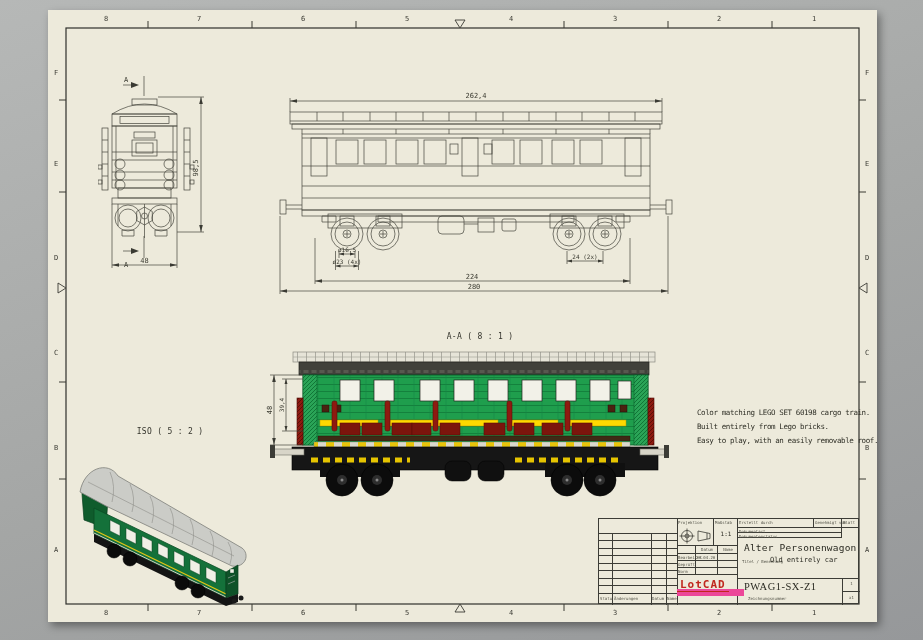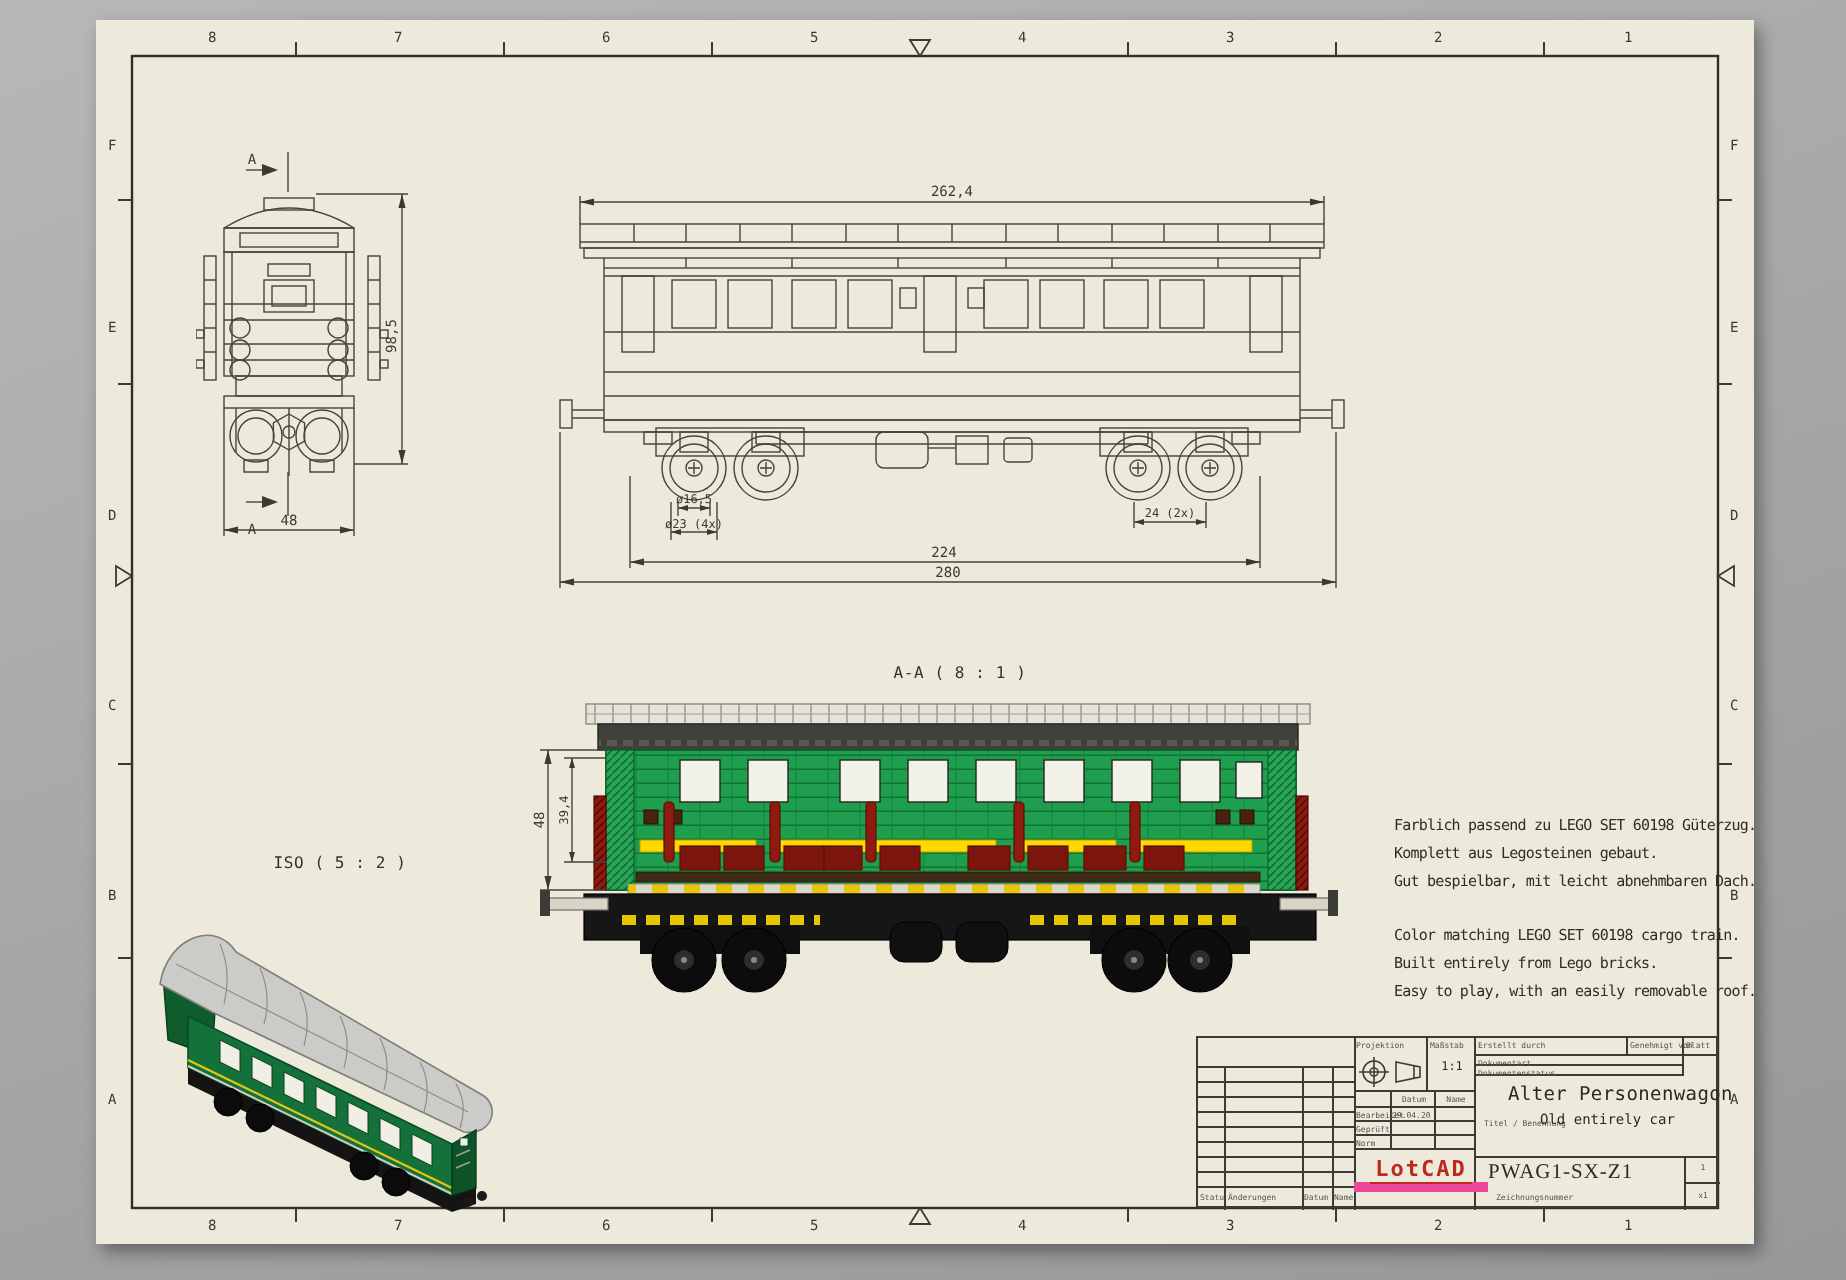--- a/index.html
+++ b/index.html
@@ -382,25 +382,20 @@
     <polygon points="168,124 180,117 180,146 168,150" fill="#0e5228" stroke="#083f1e" stroke-width="0.7"></polygon>
     <polygon points="168,150 180,146 180,154 168,158" fill="#141414"></polygon>
     <rect x="172" y="121" width="4" height="4" fill="#f0efe6" stroke="#083f1e" stroke-width="0.4"></rect>
     <circle cx="176" cy="153" r="2.5" fill="#1a1a1a"></circle>
         <circle cx="183" cy="150" r="2.5" fill="#1a1a1a"></circle>
     <path d="M170,130 L177,127 M170,136 L177,133" stroke="#9aa59e" stroke-width="0.7" fill="none"></path>
   </svg>
 
   <div class="notes">
     <p>
-      <span>Farblich passend zu LEGO SET 60198 Güterzug.</span><br>
-      <span>Komplett aus Legosteinen gebaut.</span><br>
-      <span>Gut bespielbar, mit leicht abnehmbaren Dach.</span>
-    </p>
-    <p>
       <span>Color matching LEGO SET 60198 cargo train.</span><br>
       <span>Built entirely from Lego bricks.</span><br>
       <span>Easy to play, with an easily removable roof.</span>
     </p>
   </div>
 
   <div class="tb">
 
     <div class="revlines"></div>
     <div class="vln" style="left:13px;top:14px;height:72px"></div>
@@ -435,42 +430,42 @@
       <span class="abs tl" style="left:20px;top:28px;width:20px;text-align:center">Datum</span>
       <span class="abs tl" style="left:42px;top:28px;width:18px;text-align:center">Name</span>
       <div class="hln" style="left:0;top:34px;width:61px"></div>
       <span class="abs tl" style="left:1px;top:35.5px">Bearbeitet</span>
       <span class="abs tl" style="left:19px;top:35.5px">29.04.20</span>
       <div class="hln" style="left:0;top:41px;width:61px"></div>
       <span class="abs tl" style="left:1px;top:42.5px">Geprüft</span>
       <div class="hln" style="left:0;top:48px;width:61px"></div>
       <span class="abs tl" style="left:1px;top:49.5px">Norm</span>
       <div class="hln" style="left:0;top:55px;width:61px"></div>
-      <div class="abs" style="left:0;top:55px;width:67px;height:22px;border-bottom:5px solid #ec4899;text-align:center;line-height:22px">
+      <div class="abs" style="left:0;top:55px;width:67px;height:22px;border-bottom:7px solid #ec4899;text-align:left;line-height:22px">
         <span class="logo">LotCAD</span>
       </div>
     </div>
 
     <div class="abs" style="left:139px;top:0;width:121px;height:86px">
       <div class="abs" style="left:0;top:0;width:76px;height:9px;border-right:1px solid #3c3c36;border-bottom:1px solid #3c3c36">
         <span class="tl" style="position:absolute;left:1px;top:1px">Erstellt durch</span>
       </div>
       <div class="abs" style="left:76px;top:0;width:28px;height:9px;border-right:1px solid #3c3c36;border-bottom:1px solid #3c3c36">
         <span class="tl" style="position:absolute;left:1px;top:1px">Genehmigt von</span>
       </div>
       <div class="abs" style="left:104px;top:0;width:17px;height:9px;border-bottom:1px solid #3c3c36">
         <span class="tl" style="position:absolute;left:1px;top:1px">Blatt</span>
       </div>
       <div class="abs" style="left:0;top:9px;width:104px;height:5px;border-right:1px solid #3c3c36;border-bottom:1px solid #3c3c36">
         <span class="tl" style="position:absolute;left:1px;top:0.5px">Dokumentart</span>
       </div>
       <div class="abs" style="left:0;top:14px;width:104px;height:5px;border-right:1px solid #3c3c36;border-bottom:1px solid #3c3c36">
         <span class="tl" style="position:absolute;left:1px;top:0.5px">Dokumentenstatus</span>
       </div>
-      <span class="abs tb-title" style="left:16px;top:23px">Alter Personenwagon</span>
+      <span class="abs tb-title" style="left:6px;top:23px">Alter Personenwagon</span>
       <span class="abs tl" style="left:4px;top:40px">Titel / Benennung</span>
       <span class="abs tb-sub" style="left:32px;top:37px">Old entirely car</span>
       <div class="hln" style="left:0;top:59px;width:121px"></div>
       <span class="abs tb-num" style="left:6px;top:62px">PWAG1-SX-Z1</span>
       <span class="abs tl" style="left:10px;top:77px">Zeichnungsnummer</span>
       <div class="abs" style="left:104px;top:59px;width:17px;height:27px;border-left:1px solid #3c3c36">
         <span class="tl" style="position:absolute;left:0;top:3px;width:17px;text-align:center">1</span>
         <div class="hln" style="left:0;top:13px;width:17px"></div>
         <span class="tl" style="position:absolute;left:0;top:17px;width:17px;text-align:center">x1</span>
       </div>

